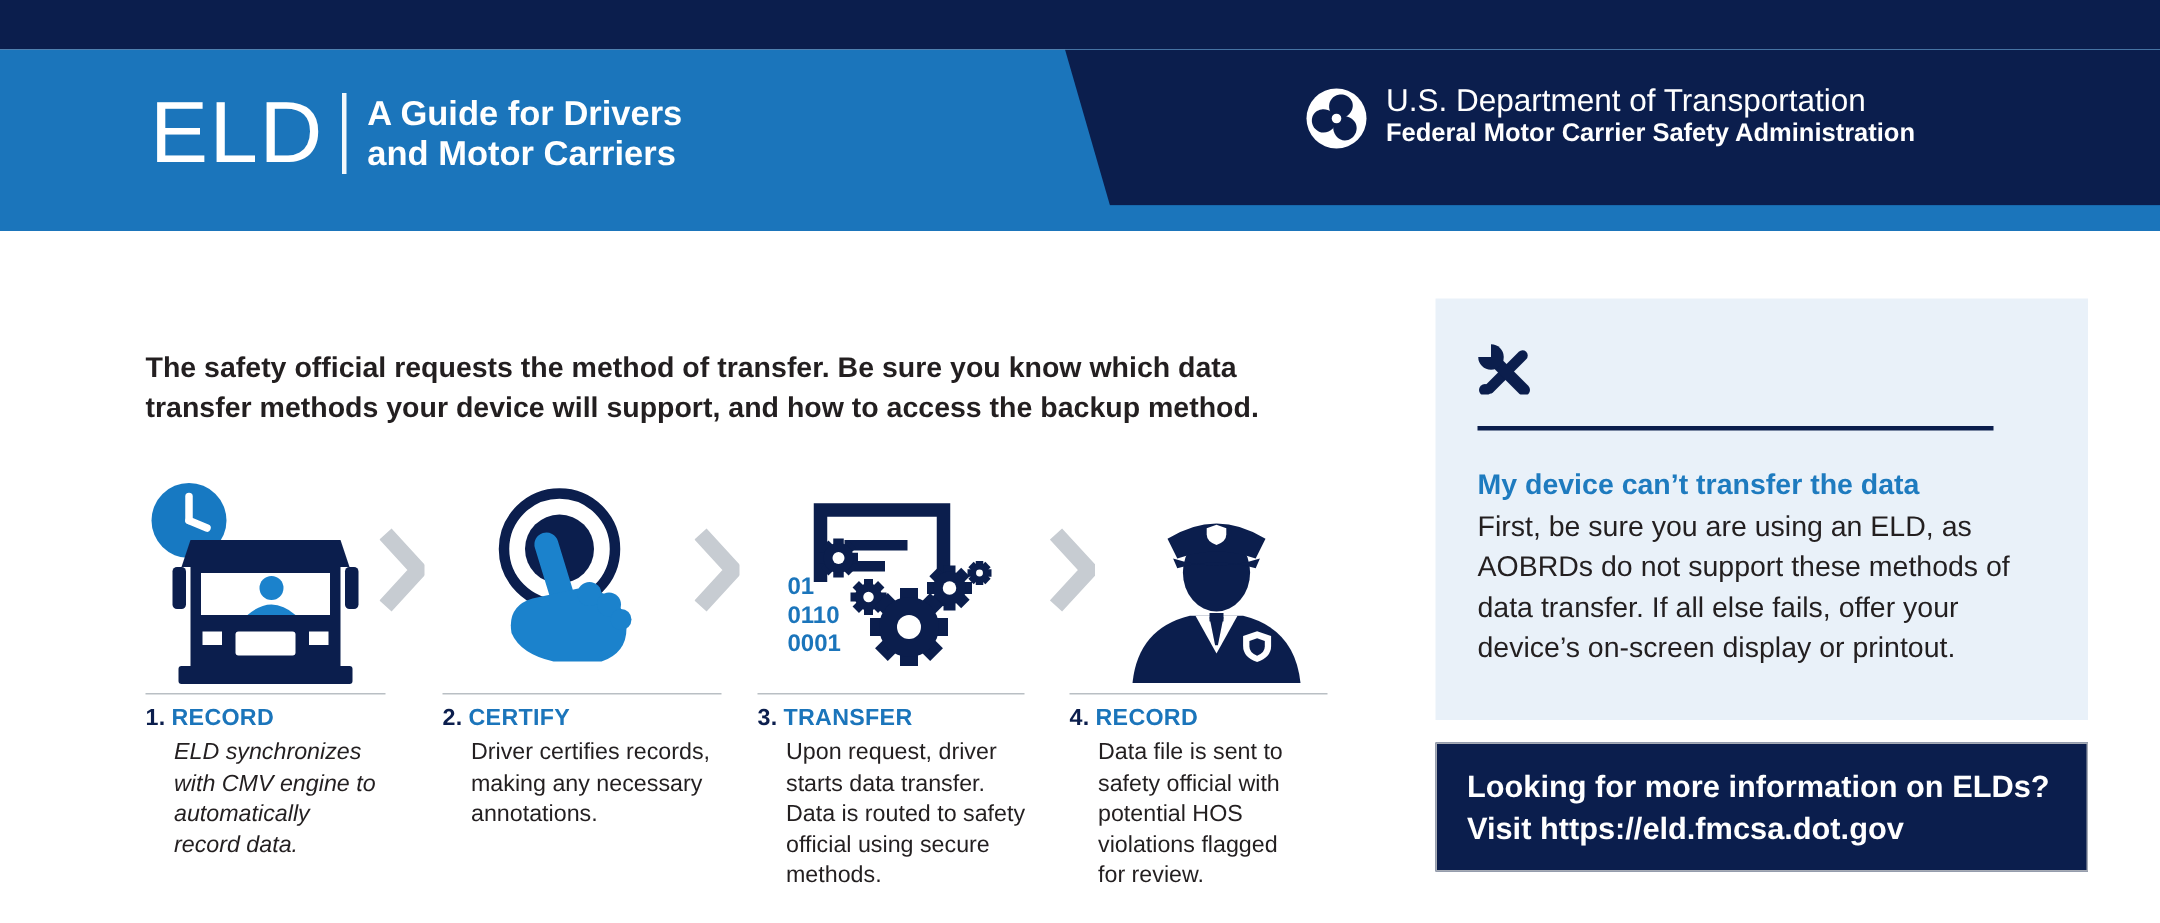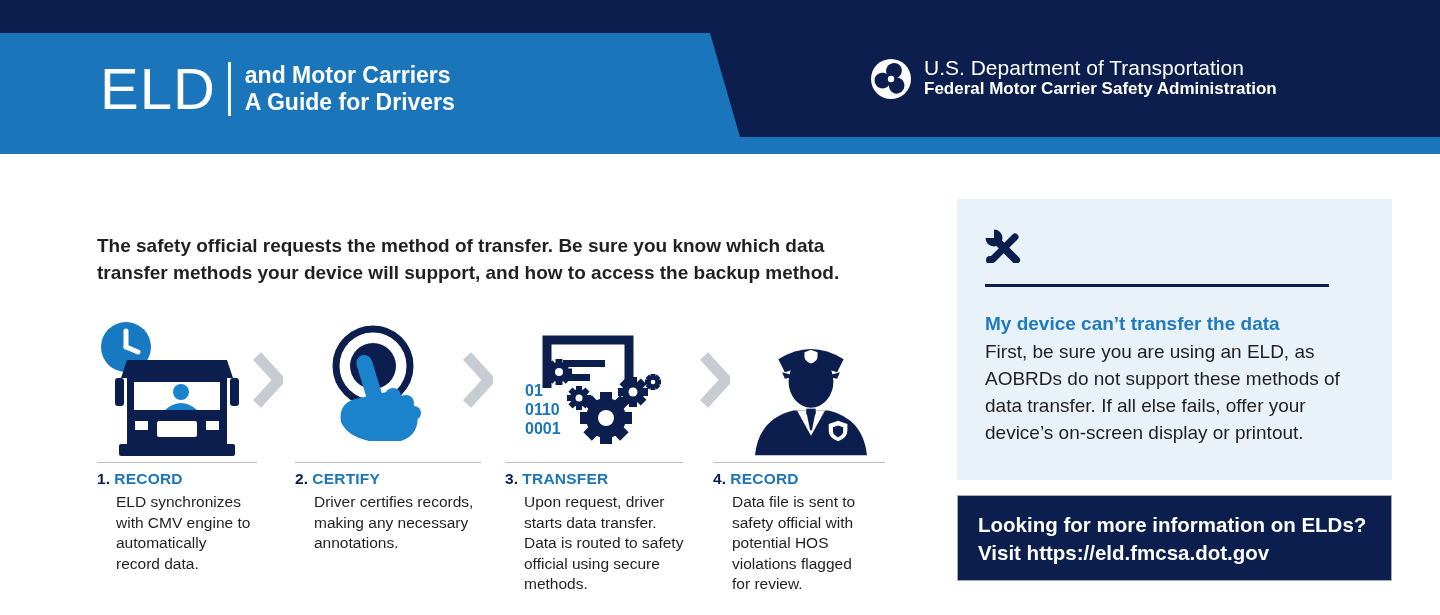--- a/index.html
+++ b/index.html
@@ -40,21 +40,21 @@
   .icon-area{height:152px;display:flex;align-items:flex-end;}
   .c1 .icon-area{padding-left:0;}
   .c2 .icon-area{padding-left:16px;}
   .c3 .icon-area{padding-left:12px;padding-bottom:14px;}
   .c4 .icon-area{padding-left:24px;}
   .step-divider{border-top:1px solid var(--rule);margin-top:2px;}
   .step-label{margin-top:7px;font-size:15.5px;font-weight:700;letter-spacing:.2px;}
   .step-num{color:var(--navy);}
   .step-name{color:var(--blue);margin-left:4px;}
   .step-desc{margin:4px 0 0 19px;font-size:15.5px;line-height:20.5px;color:var(--ink);}
-  .c1 .step-desc{width:135px;}
+  .c1 .step-desc{width:135px;font-style:italic;}
   .c2 .step-desc{width:176px;}
   .c3 .step-desc{width:160px;}
   .c4 .step-desc{width:142px;}
   .chev{position:absolute;top:44px;width:30px;height:56px;}
   .chev.p1{left:156px;} .chev.p2{left:366px;} .chev.p3{left:603px;}
 
   
   .tips{position:absolute;left:957px;top:199px;width:435px;height:281px;
     background:var(--lightblue);padding:30px 28px 0 28px;}
   .tips-head{display:flex;align-items:center;gap:11px;}
@@ -74,22 +74,22 @@
 
   <header class="hdr">
     <div class="hdr-strip"></div>
     <div class="hdr-band"></div>
     <div class="hdr-wedge"></div>
 
     <div class="brand">
       <span class="brand-eld">ELD</span>
       <span class="brand-sep"></span>
       <span class="brand-tag">
+        <span style="display:block">A Guide for Drivers</span>
         <span style="display:block">and Motor Carriers</span>
-        <span style="display:block">A Guide for Drivers</span>
       </span>
     </div>
 
     <div class="agency">
       <svg width="42" height="42" viewBox="0 0 42 42">
         <circle cx="21" cy="21" r="20" fill="#ffffff"></circle>
         <g fill="#0b1e4d">
           <path d="M21 21 C13 19.5,10.5 9.5,17.5 5.5 C23 2.6,29.5 6.2,29 12.5 C28.6 17.3,25.3 20,21 21 Z" transform="rotate(18 21 21)"></path>
           <path d="M21 21 C13 19.5,10.5 9.5,17.5 5.5 C23 2.6,29.5 6.2,29 12.5 C28.6 17.3,25.3 20,21 21 Z" transform="rotate(138 21 21)"></path>
           <path d="M21 21 C13 19.5,10.5 9.5,17.5 5.5 C23 2.6,29.5 6.2,29 12.5 C28.6 17.3,25.3 20,21 21 Z" transform="rotate(258 21 21)"></path>

